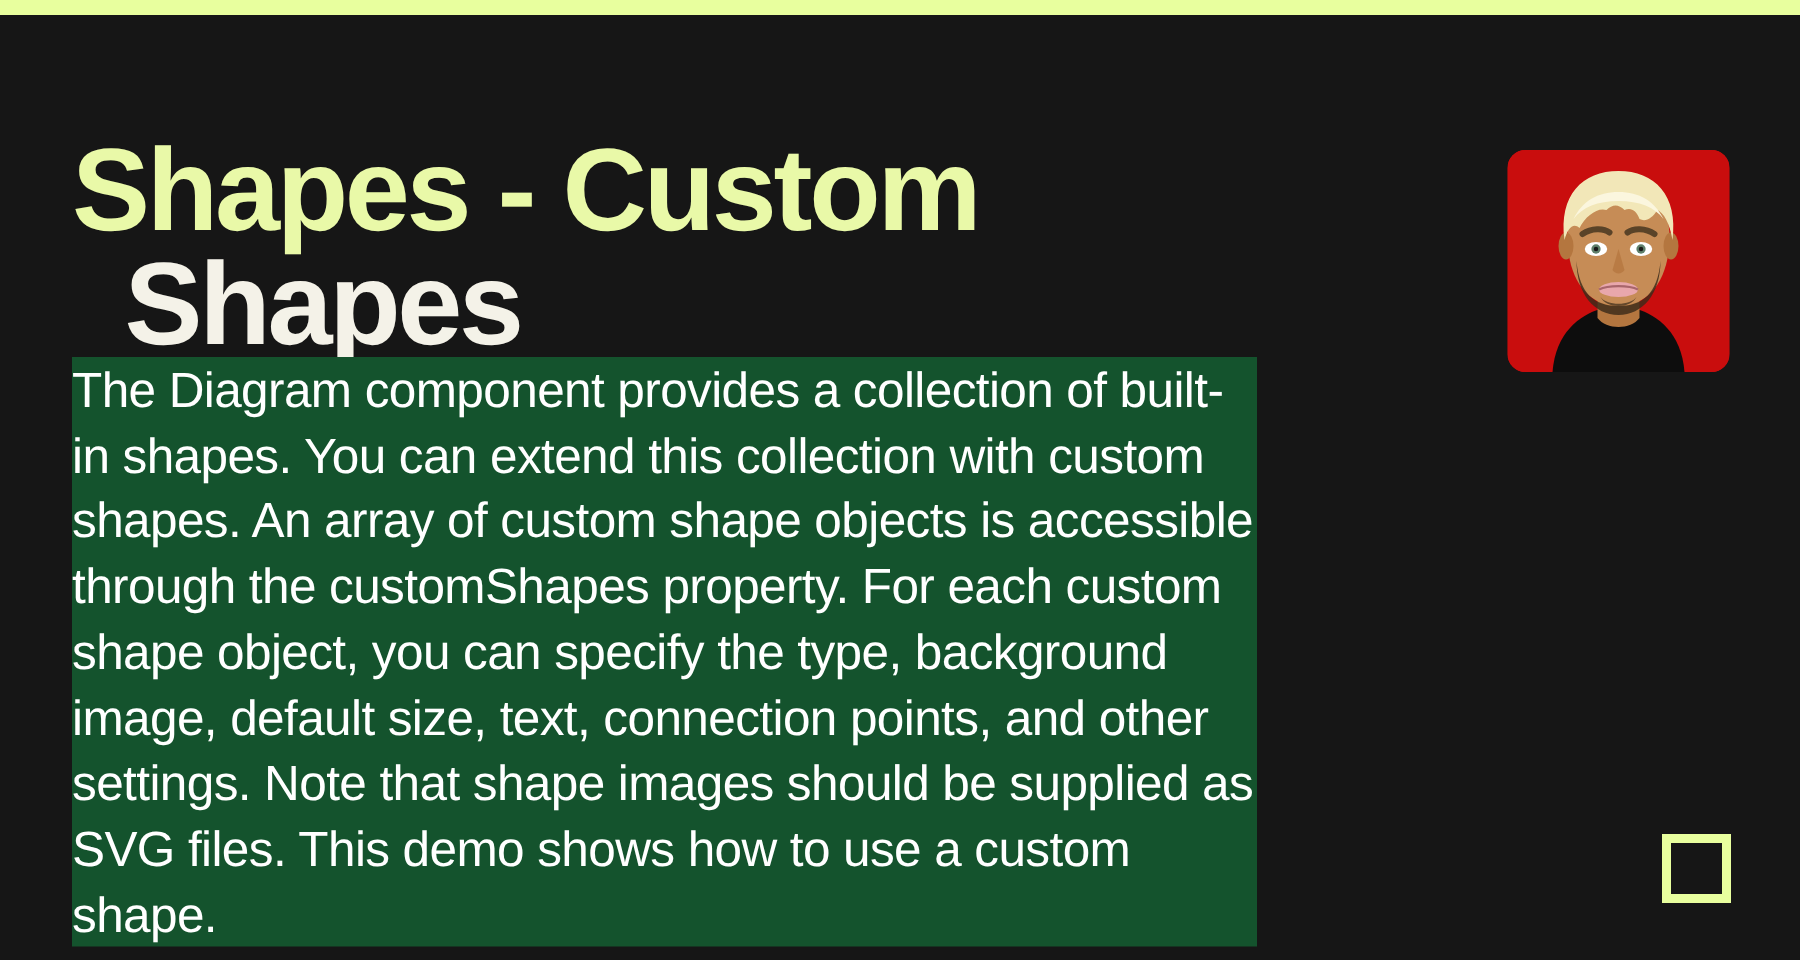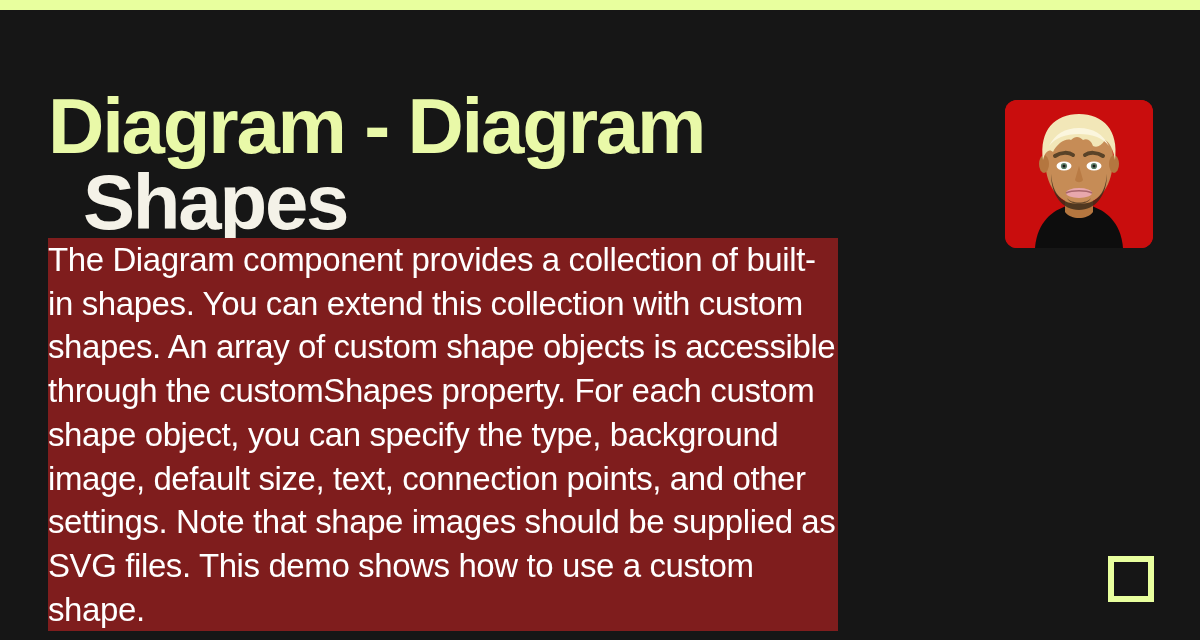--- a/index.html
+++ b/index.html
@@ -56,21 +56,21 @@
   #body-copy {
     position: absolute;
     left: 48px;
     top: 228px;
     width: 790px;
     font-size: 33px;
     line-height: 43.7px;
     font-weight: 400;
     letter-spacing: -0.4px;
     color: #ffffff;
-    background: #7f1d1d;
+    background: #14532d;
   }
 
   
   #avatar {
     position: absolute;
     left: 1005px;
     top: 90px;
     width: 148px;
     height: 148px;
     border-radius: 12px;
@@ -90,21 +90,21 @@
     background: transparent;
   }
 </style>
 </head>
 <body>
 
 <div id="accent-bar"></div>
 
 <div id="content">
 
-  <h1 id="page-title"><span>Diagram - Diagram</span><br><span class="title-line-2">Shapes</span></h1>
+  <h1 id="page-title"><span>Shapes - Custom</span><br><span class="title-line-2">Shapes</span></h1>
 
   <p id="body-copy">The Diagram component provides a collection of built-in shapes. You can extend this collection with custom shapes. An array of custom shape objects is accessible through the customShapes property. For each custom shape object, you can specify the type, background image, default size, text, connection points, and other settings. Note that shape images should be supplied as SVG files. This demo shows how to use a custom shape.</p>
 
   <div id="avatar">
     <svg viewBox="0 0 148 148" xmlns="http://www.w3.org/2000/svg">
       <rect x="0" y="0" width="148" height="148" fill="#c90d0d"></rect>
 
       <path d="M30 148 C32 122 48 110 62 106 L86 106 C100 110 116 122 118 148 Z" fill="#0d0d0d"></path>
 
       <path d="M60 92 L88 92 L88 112 C82 120 66 120 60 112 Z" fill="#b4763f"></path>

